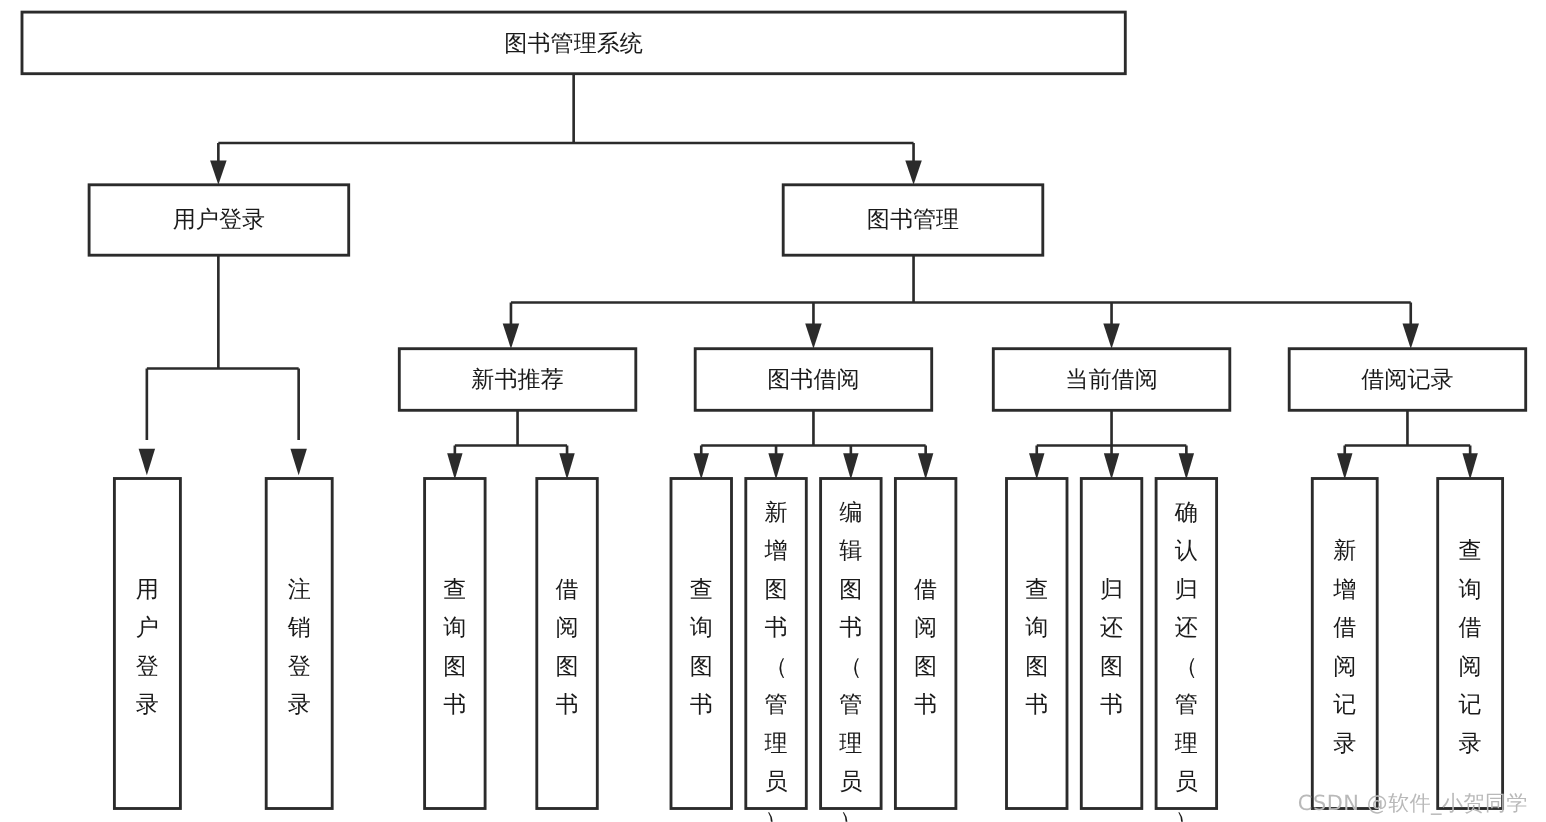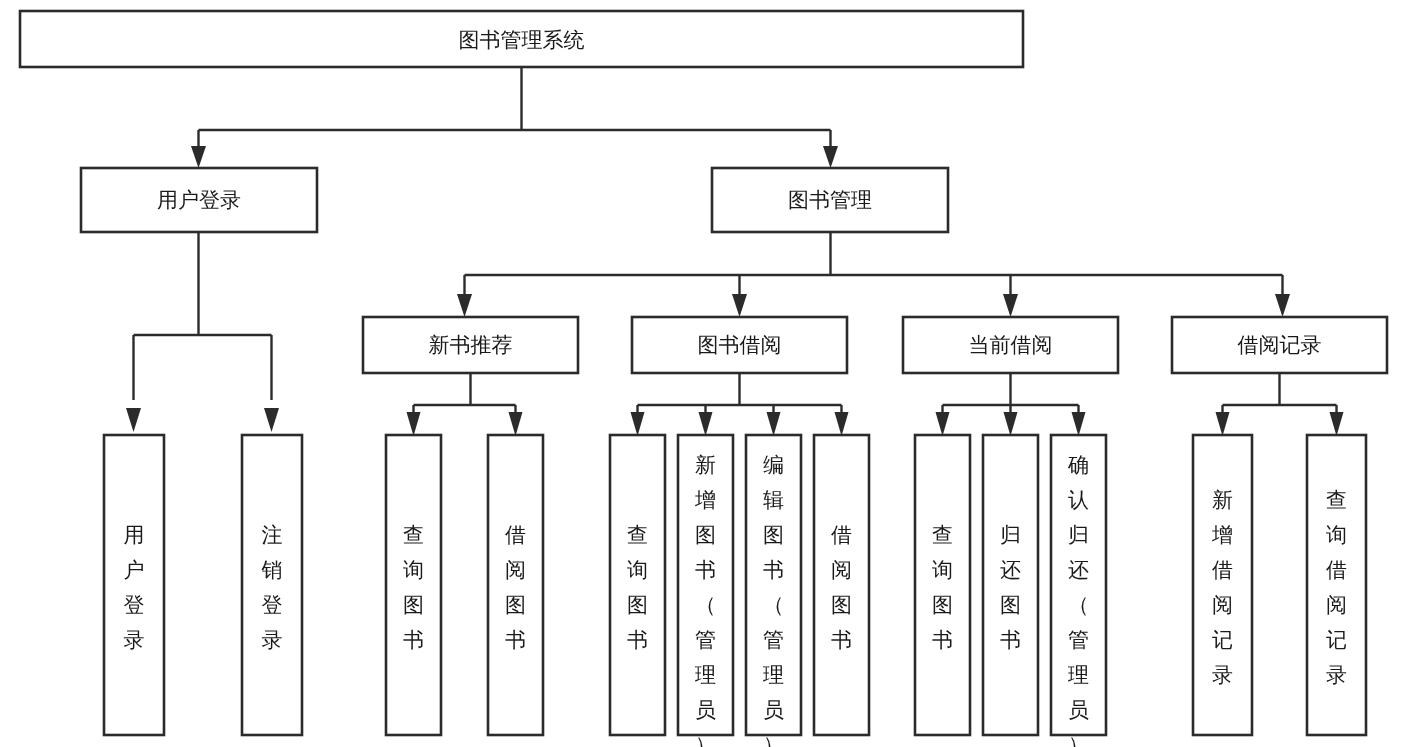--- a/index.html
+++ b/index.html
@@ -196,13 +196,14 @@
       <text class="node-label-v vlabel" x="1078.5" y="0"><tspan x="1078.5" y="472.3">确</tspan><tspan x="1078.5" y="507.3">认</tspan><tspan x="1078.5" y="542.3">归</tspan><tspan x="1078.5" y="577.3">还</tspan><tspan x="1078.5" y="612.3">（</tspan><tspan x="1078.5" y="647.3">管</tspan><tspan x="1078.5" y="682.3">理</tspan><tspan x="1078.5" y="717.3">员</tspan><tspan x="1078.5" y="752.3">）</tspan></text>
 
       <rect class="node-box" x="1193" y="435" width="59" height="300"></rect>
       <text class="node-label-v vlabel" x="1222.5" y="0"><tspan x="1222.5" y="507.3">新</tspan><tspan x="1222.5" y="542.3">增</tspan><tspan x="1222.5" y="577.3">借</tspan><tspan x="1222.5" y="612.3">阅</tspan><tspan x="1222.5" y="647.3">记</tspan><tspan x="1222.5" y="682.3">录</tspan></text>
 
       <rect class="node-box" x="1307" y="435" width="59" height="300"></rect>
       <text class="node-label-v vlabel" x="1336.5" y="0"><tspan x="1336.5" y="507.3">查</tspan><tspan x="1336.5" y="542.3">询</tspan><tspan x="1336.5" y="577.3">借</tspan><tspan x="1336.5" y="612.3">阅</tspan><tspan x="1336.5" y="647.3">记</tspan><tspan x="1336.5" y="682.3">录</tspan></text>
     </g>
   </svg>
 
+  <div class="watermark">CSDN @软件_小贺同学</div>
 </div>
 
 </body></html>

